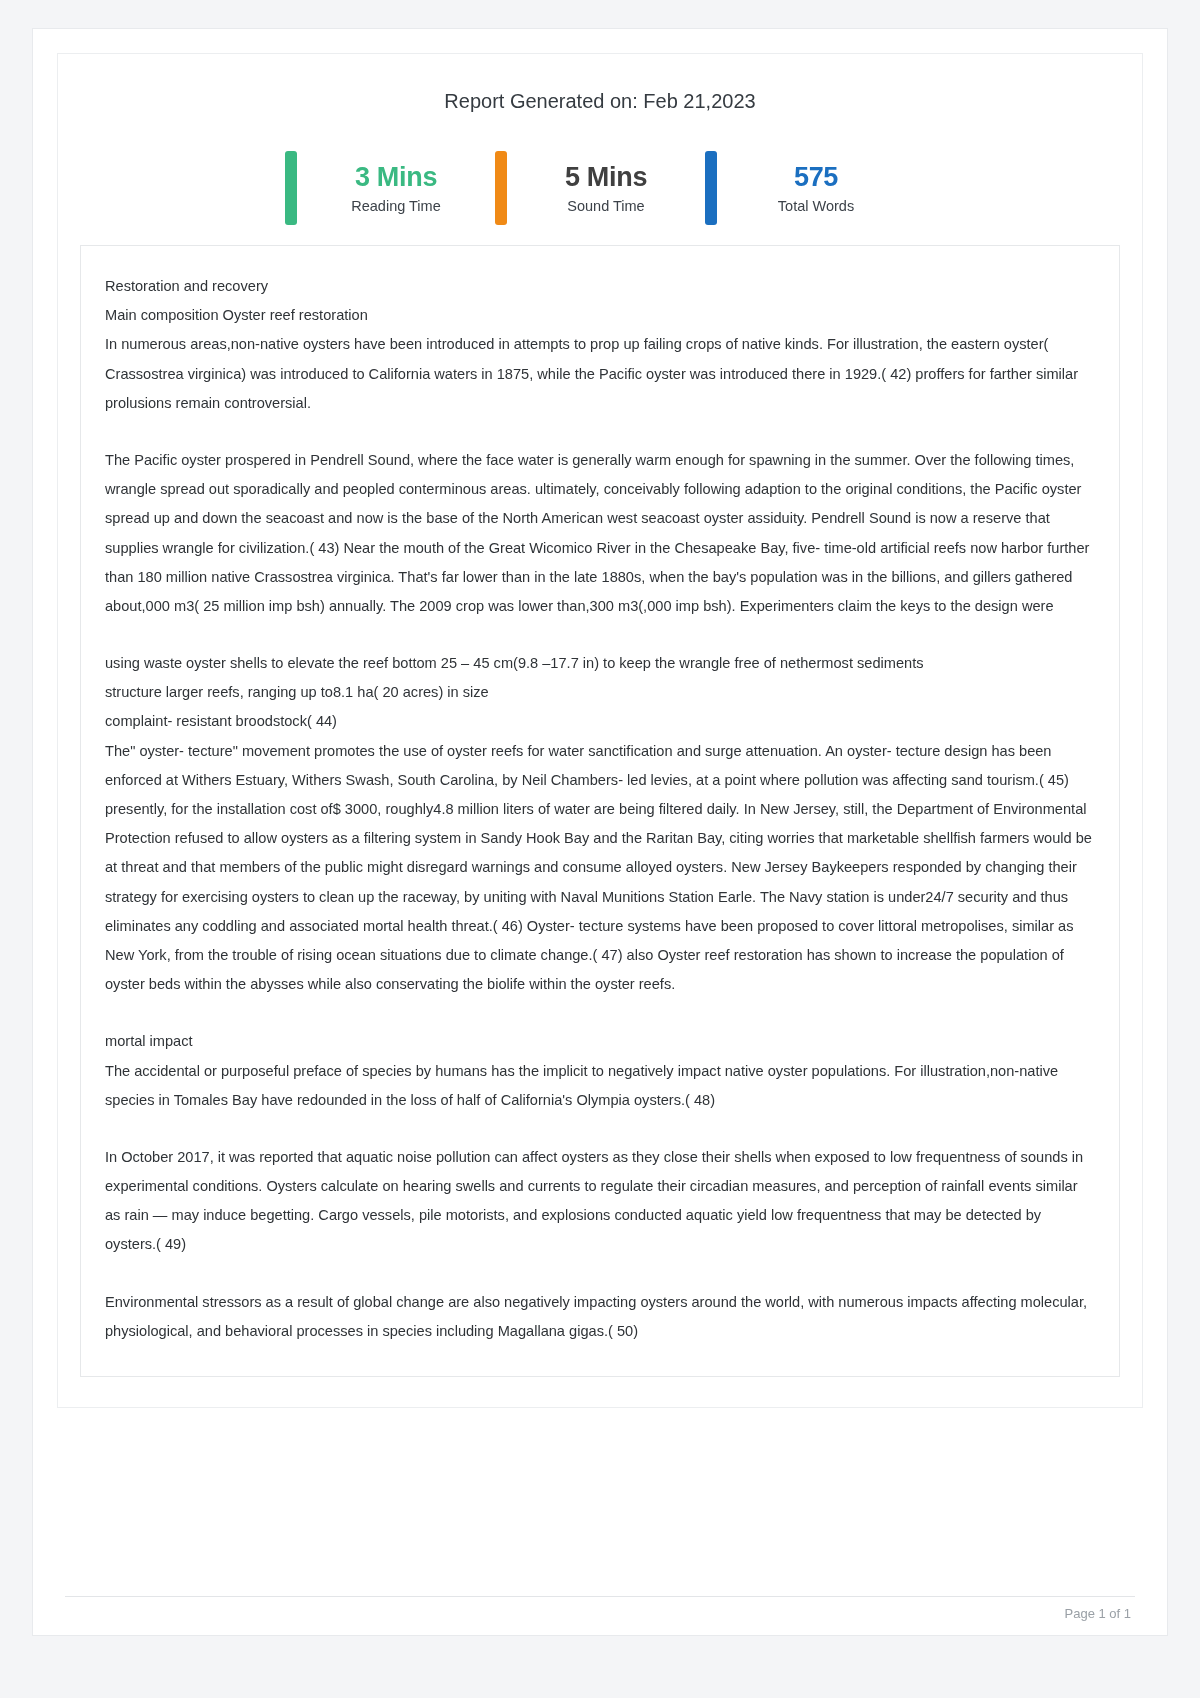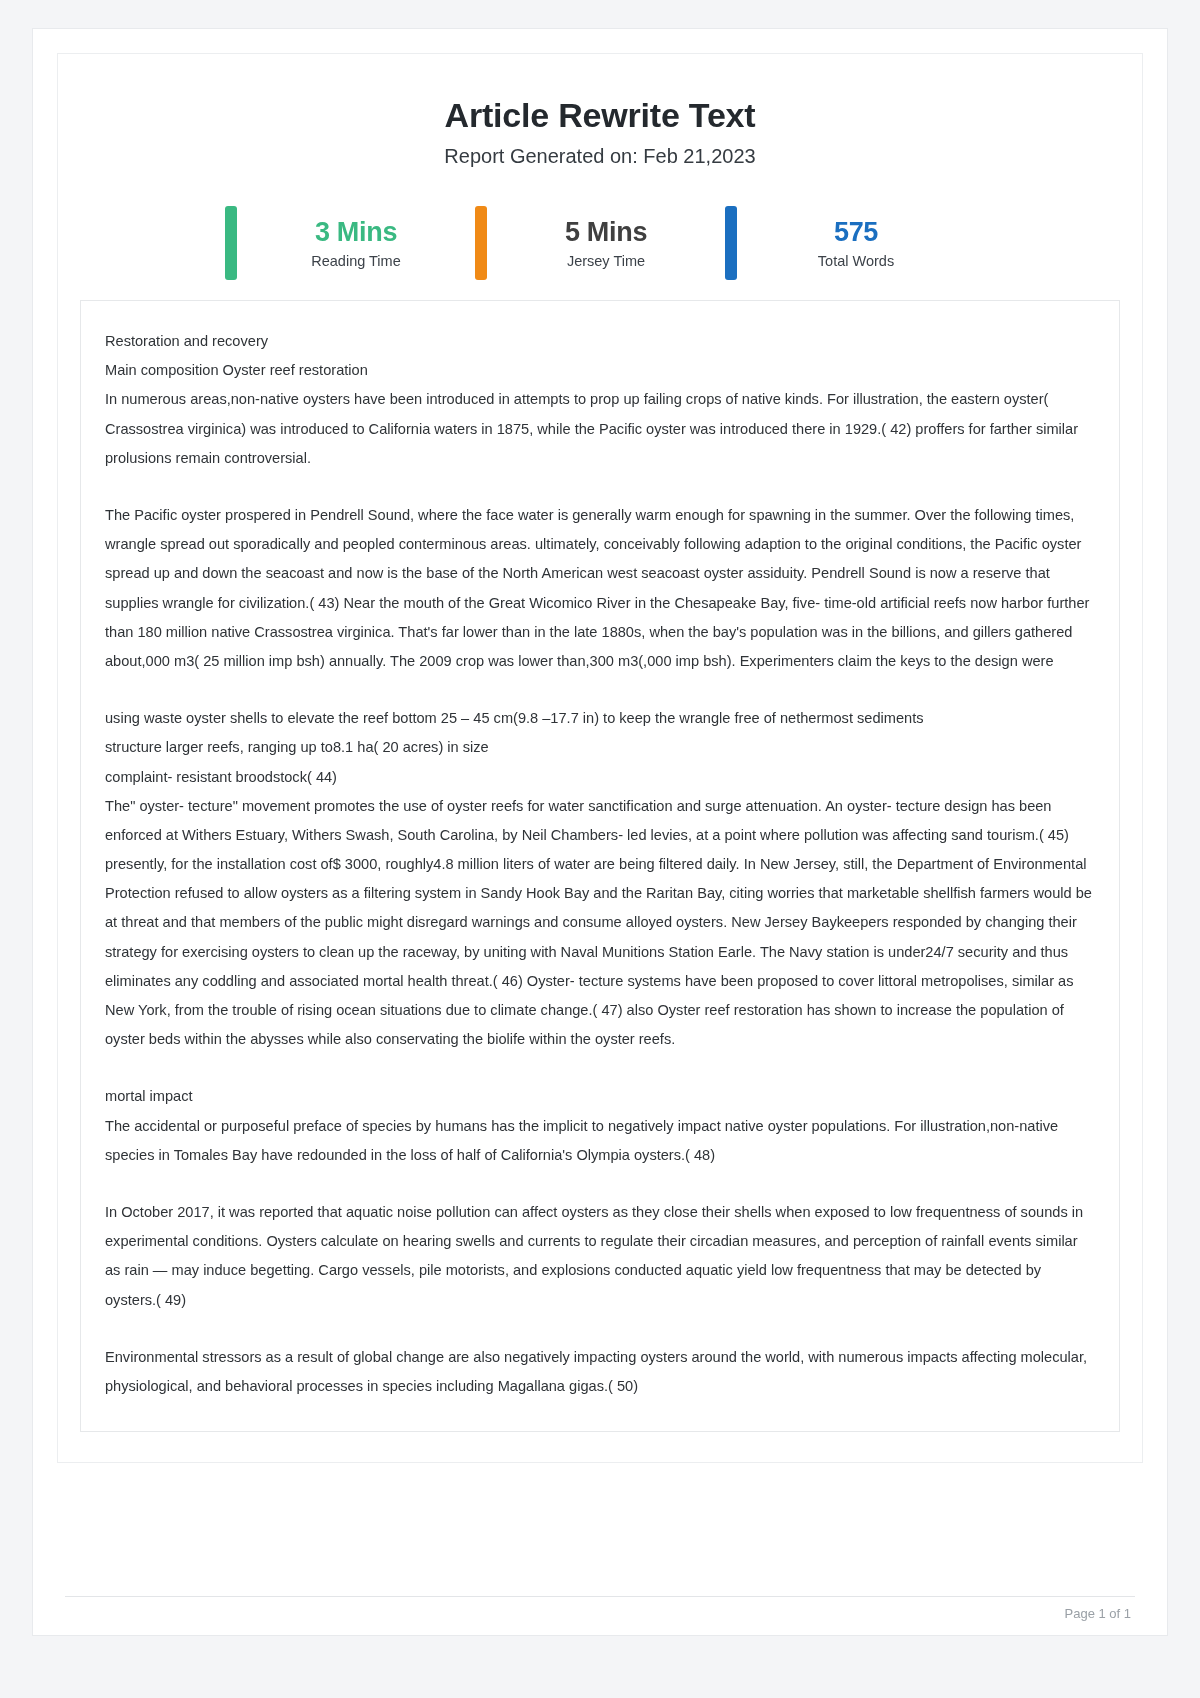--- a/index.html
+++ b/index.html
@@ -56,21 +56,21 @@
     display: flex;
     justify-content: center;
     align-items: stretch;
     margin: 38px 0 0 0;
     padding: 0 48px;
   }
   .stat-item {
     display: flex;
     align-items: center;
     flex: 0 0 auto;
-    width: 250px;
+    width: 210px;
     justify-content: flex-start;
   }
   .stat-bar {
     width: 12px;
     height: 74px;
     border-radius: 3px;
     flex: 0 0 12px;
   }
   .stat-texts {
     flex: 1 1 auto;
@@ -126,39 +126,38 @@
     background: #e3e5e8;
   }
 </style>
 </head>
 <body>
 
 <div class="page-sheet">
 
   <div class="report-card">
 
-    <h1 class="doc-title">Article Rewrite Text</h1>
 
     <div class="doc-subtitle">Report Generated on: Feb 21,2023</div>
 
     <div class="stats-strip">
 
       <div class="stat-item">
         <div class="stat-bar" style="background: rgb(58, 185, 130);"></div>
         <div class="stat-texts">
           <div class="stat-value" style="color: rgb(58, 185, 130);">3 Mins</div>
           <div class="stat-label">Reading Time</div>
         </div>
       </div>
 
       <div class="stat-item">
         <div class="stat-bar" style="background: rgb(240, 138, 22);"></div>
         <div class="stat-texts">
           <div class="stat-value" style="color: #404040;">5 Mins</div>
-          <div class="stat-label">Jersey Time</div>
+          <div class="stat-label">Sound Time</div>
         </div>
       </div>
 
       <div class="stat-item">
         <div class="stat-bar" style="background: rgb(27, 111, 192);"></div>
         <div class="stat-texts">
           <div class="stat-value" style="color: rgb(27, 111, 192);">575</div>
           <div class="stat-label">Total Words</div>
         </div>
       </div>

